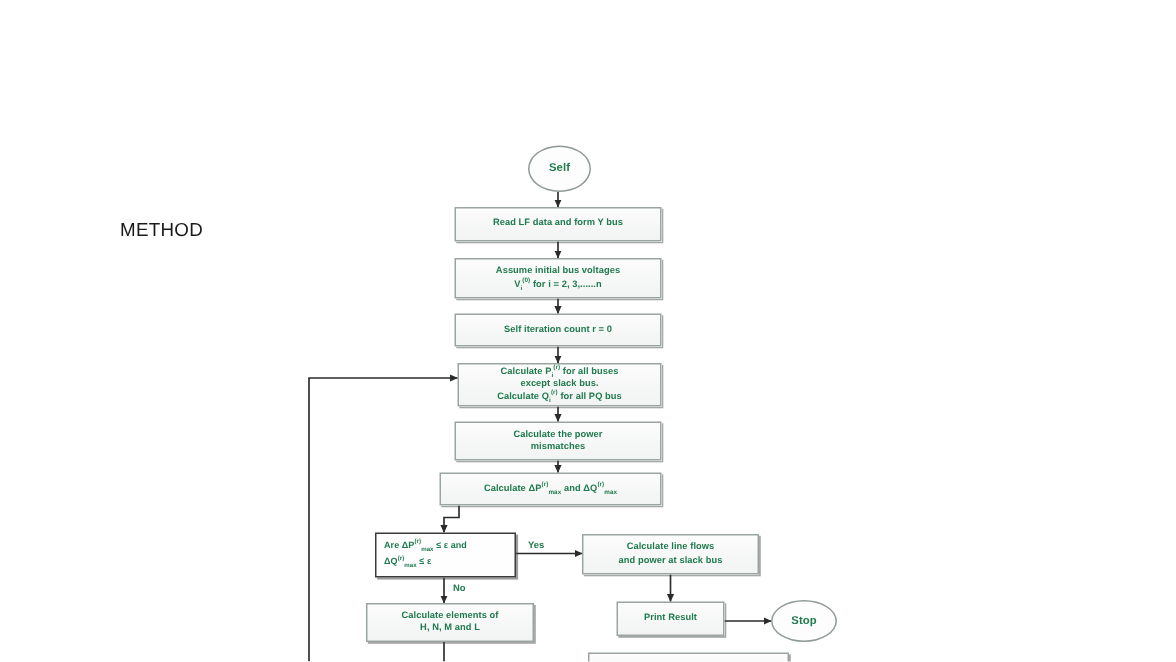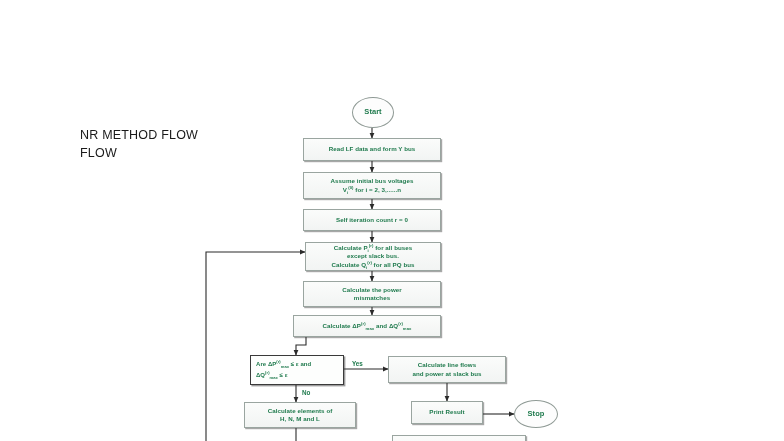--- a/index.html
+++ b/index.html
@@ -115,26 +115,26 @@
 
     <line x1="447" y1="383" x2="447" y2="401" marker-end="url(#arrow)"></line>
 
     <line x1="483" y1="414" x2="514" y2="414" marker-end="url(#arrow)"></line>
 
     <path d="M206,441 L206,252 L305,252" marker-end="url(#arrow)"></path>
   </g>
 </svg>
 
 <div class="title">
-  <span>NR METHOD FLOW</span><br>
-  <span>FLOW</span>
+  <br>
+  <span>METHOD</span>
 </div>
 
 <div class="node terminator" style="left:352px; top:97px; width:42px; height:31px;">
-  <span class="ln">Start</span>
+  <span class="ln">Self</span>
 </div>
 
 <div class="node process" style="left:303px; top:138px; width:138px; height:23px;">
   <span class="ln">Read LF data and form Y bus</span>
 </div>
 
 <div class="node process" style="left:303px; top:172px; width:138px; height:27px; flex-direction:column;">
   <span class="ln">Assume initial bus voltages</span>
   <span class="ln"><span>V</span><sub>i</sub><sup>(0)</sup><span> for i = 2, 3,......n</span></span>
 </div>

